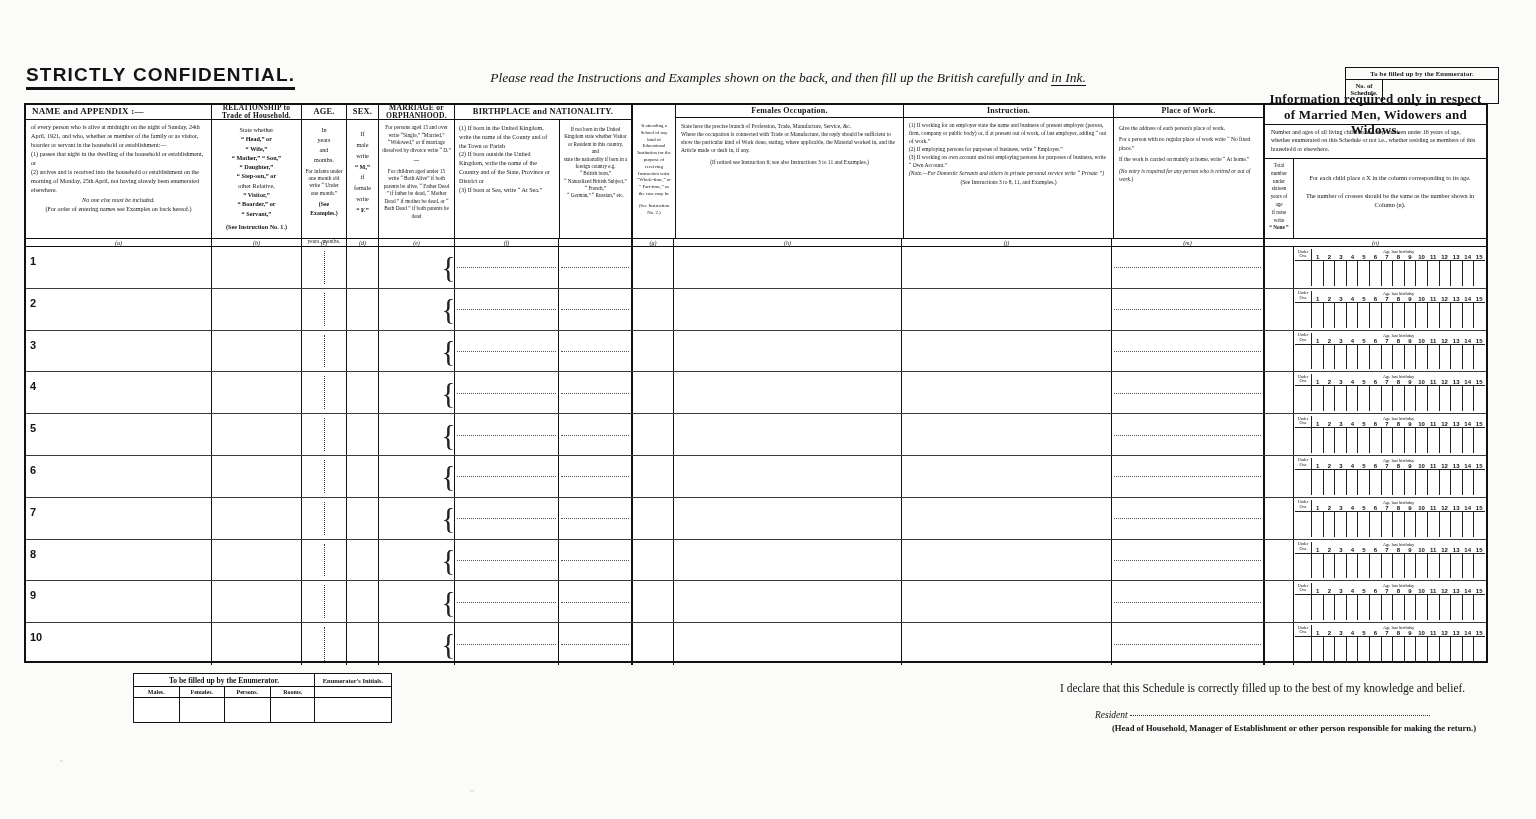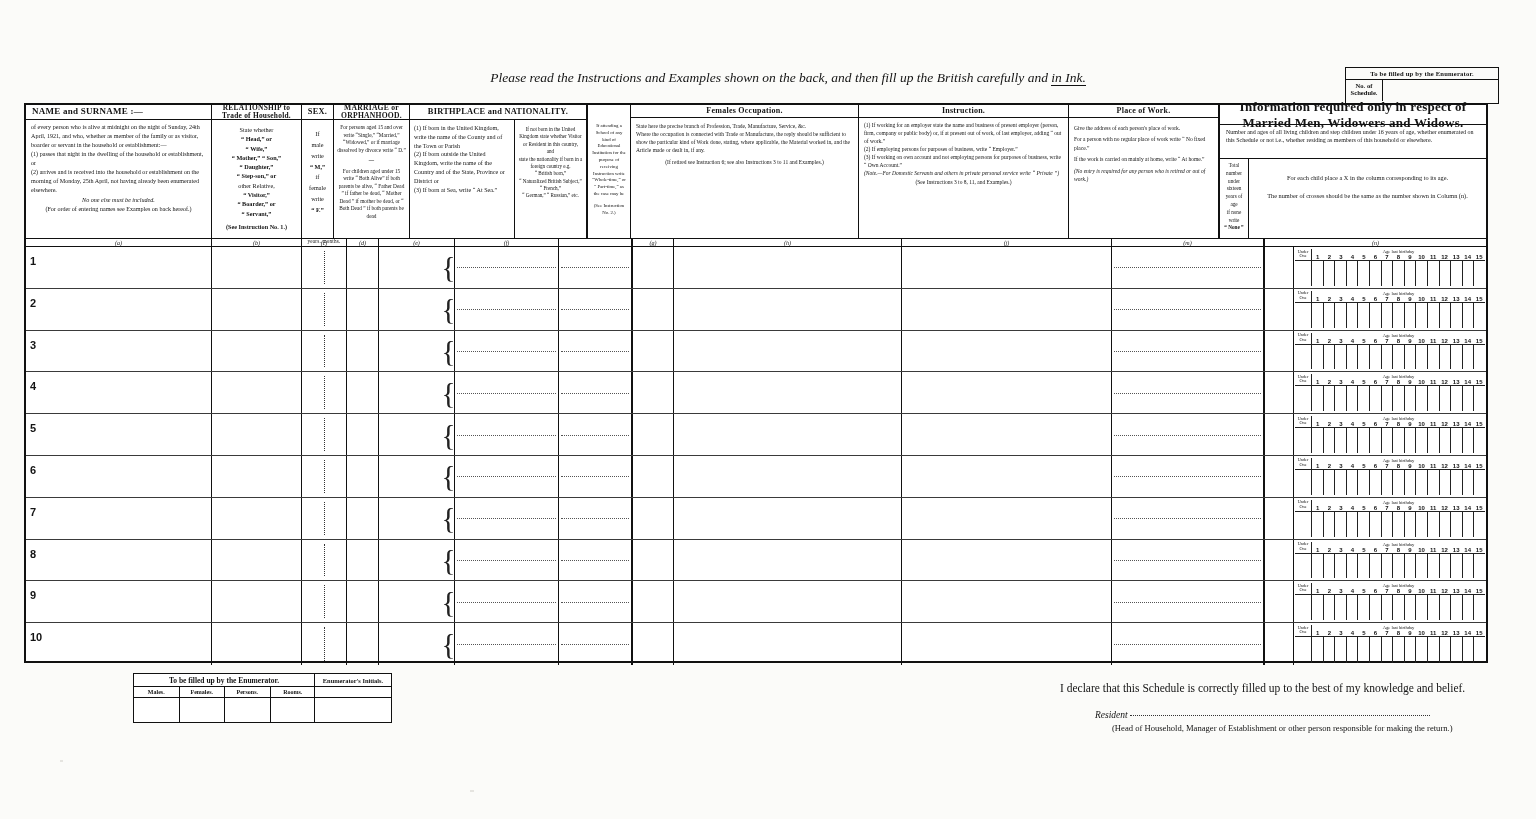--- a/index.html
+++ b/index.html
@@ -176,34 +176,35 @@
   }
   .sig{
     position:absolute;left:1095px;top:710px;width:372px;
     font-size:9.5px;font-style:italic;
   }
   .sig .line{
     display:inline-block;width:300px;border-bottom:1px dotted #333;
     margin-left:2px;vertical-align:2px;
   }
   .sigsub{
-    position:absolute;left:1112px;top:723px;font-size:8.6px;font-weight:normal;
+    position:absolute;left:1112px;top:723px;font-size:8.6px;font-weight:bold;
     white-space:nowrap;
   }
   .speck{position:absolute;background:#cfcdc7;opacity:.5;}
 </style>
 </head>
 <body>
 
 <div class="page">
 
   <div class="speck" style="left:60px;top:760px;width:3px;height:2px;"></div>
   <div class="speck" style="left:470px;top:790px;width:4px;height:2px;"></div>
   <div class="speck" style="left:1240px;top:470px;width:3px;height:3px;"></div>
 
+  <div class="strictly">STRICTLY  CONFIDENTIAL.</div>
 
   <div class="please-read">
     <span>Please read the Instructions and Examples shown on the back, and then fill up the British carefully and </span><u>in Ink.</u>
   </div>
 
   <div class="enum-box">
     <div class="eb-title">To be filled up by the Enumerator.</div>
     <div class="eb-row">
       <div class="eb-lbl">No. of Schedule.</div>
       <div class="eb-fill"></div>
@@ -212,21 +213,21 @@
 
   <div class="appendix">
     <span>APPENDIX B.</span><i>—continued.</i>
   </div>
 
   <div class="tbl">
 
     <div class="hdr">
 
       <div class="hcol" style="width:185px">
-        <div class="colhead" style="height:15px;justify-content:flex-start;padding-left:6px;border-bottom:1.2px solid #111;font-size:9px;">NAME and SURNAME :—</div>
+        <div class="colhead" style="height:15px;justify-content:flex-start;padding-left:6px;border-bottom:1.2px solid #111;font-size:9px;">NAME and APPENDIX :—</div>
         <div class="colbody left" style="flex:1;font-size:6.1px;line-height:1.45;padding:3px 5px;">
           <div>of every person who is alive at midnight on the night of Sunday, 24th April, 1921, and who, whether as member of the family or as visitor, boarder or servant in the household or establishment:—</div>
           <div style="margin-top:1px">(1)  passes that night in the dwelling of the household or establishment, or</div>
           <div>(2)  arrives and is received into the household or establishment on the morning of Monday, 25th April, not having already been enumerated elsewhere.</div>
           <div style="text-align:center;font-style:italic;margin-top:1px">No one else must be included.</div>
           <div style="text-align:center;margin-top:1px">(For order of entering names see Examples on back hereof.)</div>
         </div>
       </div>
 
       <div class="hcol vline" style="width:90px">
@@ -239,20 +240,31 @@
           <div style="font-weight:bold">“ Daughter,”</div>
           <div style="font-weight:bold">“ Step-son,” or</div>
           <div>other Relative,</div>
           <div style="font-weight:bold">“ Visitor,”</div>
           <div style="font-weight:bold">“ Boarder,” or</div>
           <div style="font-weight:bold">“ Servant,”</div>
           <div style="margin-top:4px;font-weight:bold">(See Instruction No. 1.)</div>
         </div>
       </div>
 
+      <div class="hcol vline" style="width:45px">
+        <div class="colhead" style="height:15px;">AGE.</div>
+        <div class="colbody" style="flex:1;font-size:6.2px;line-height:1.6;padding-top:5px;">
+          <div>In</div>
+          <div>years</div>
+          <div>and</div>
+          <div>months.</div>
+          <div style="margin-top:3px;font-size:5.4px;line-height:1.35">For infants under one month old write “ Under one month.”</div>
+          <div style="margin-top:3px;font-weight:bold;font-size:5.8px">(See Examples.)</div>
+        </div>
+      </div>
 
       <div class="hcol vline" style="width:32px">
         <div class="colhead" style="height:15px;">SEX.</div>
         <div class="colbody" style="flex:1;font-size:6.2px;line-height:1.75;padding-top:9px;">
           <div>If</div>
           <div>male</div>
           <div>write</div>
           <div style="font-weight:bold">“ M,”</div>
           <div>if</div>
           <div>female</div>

